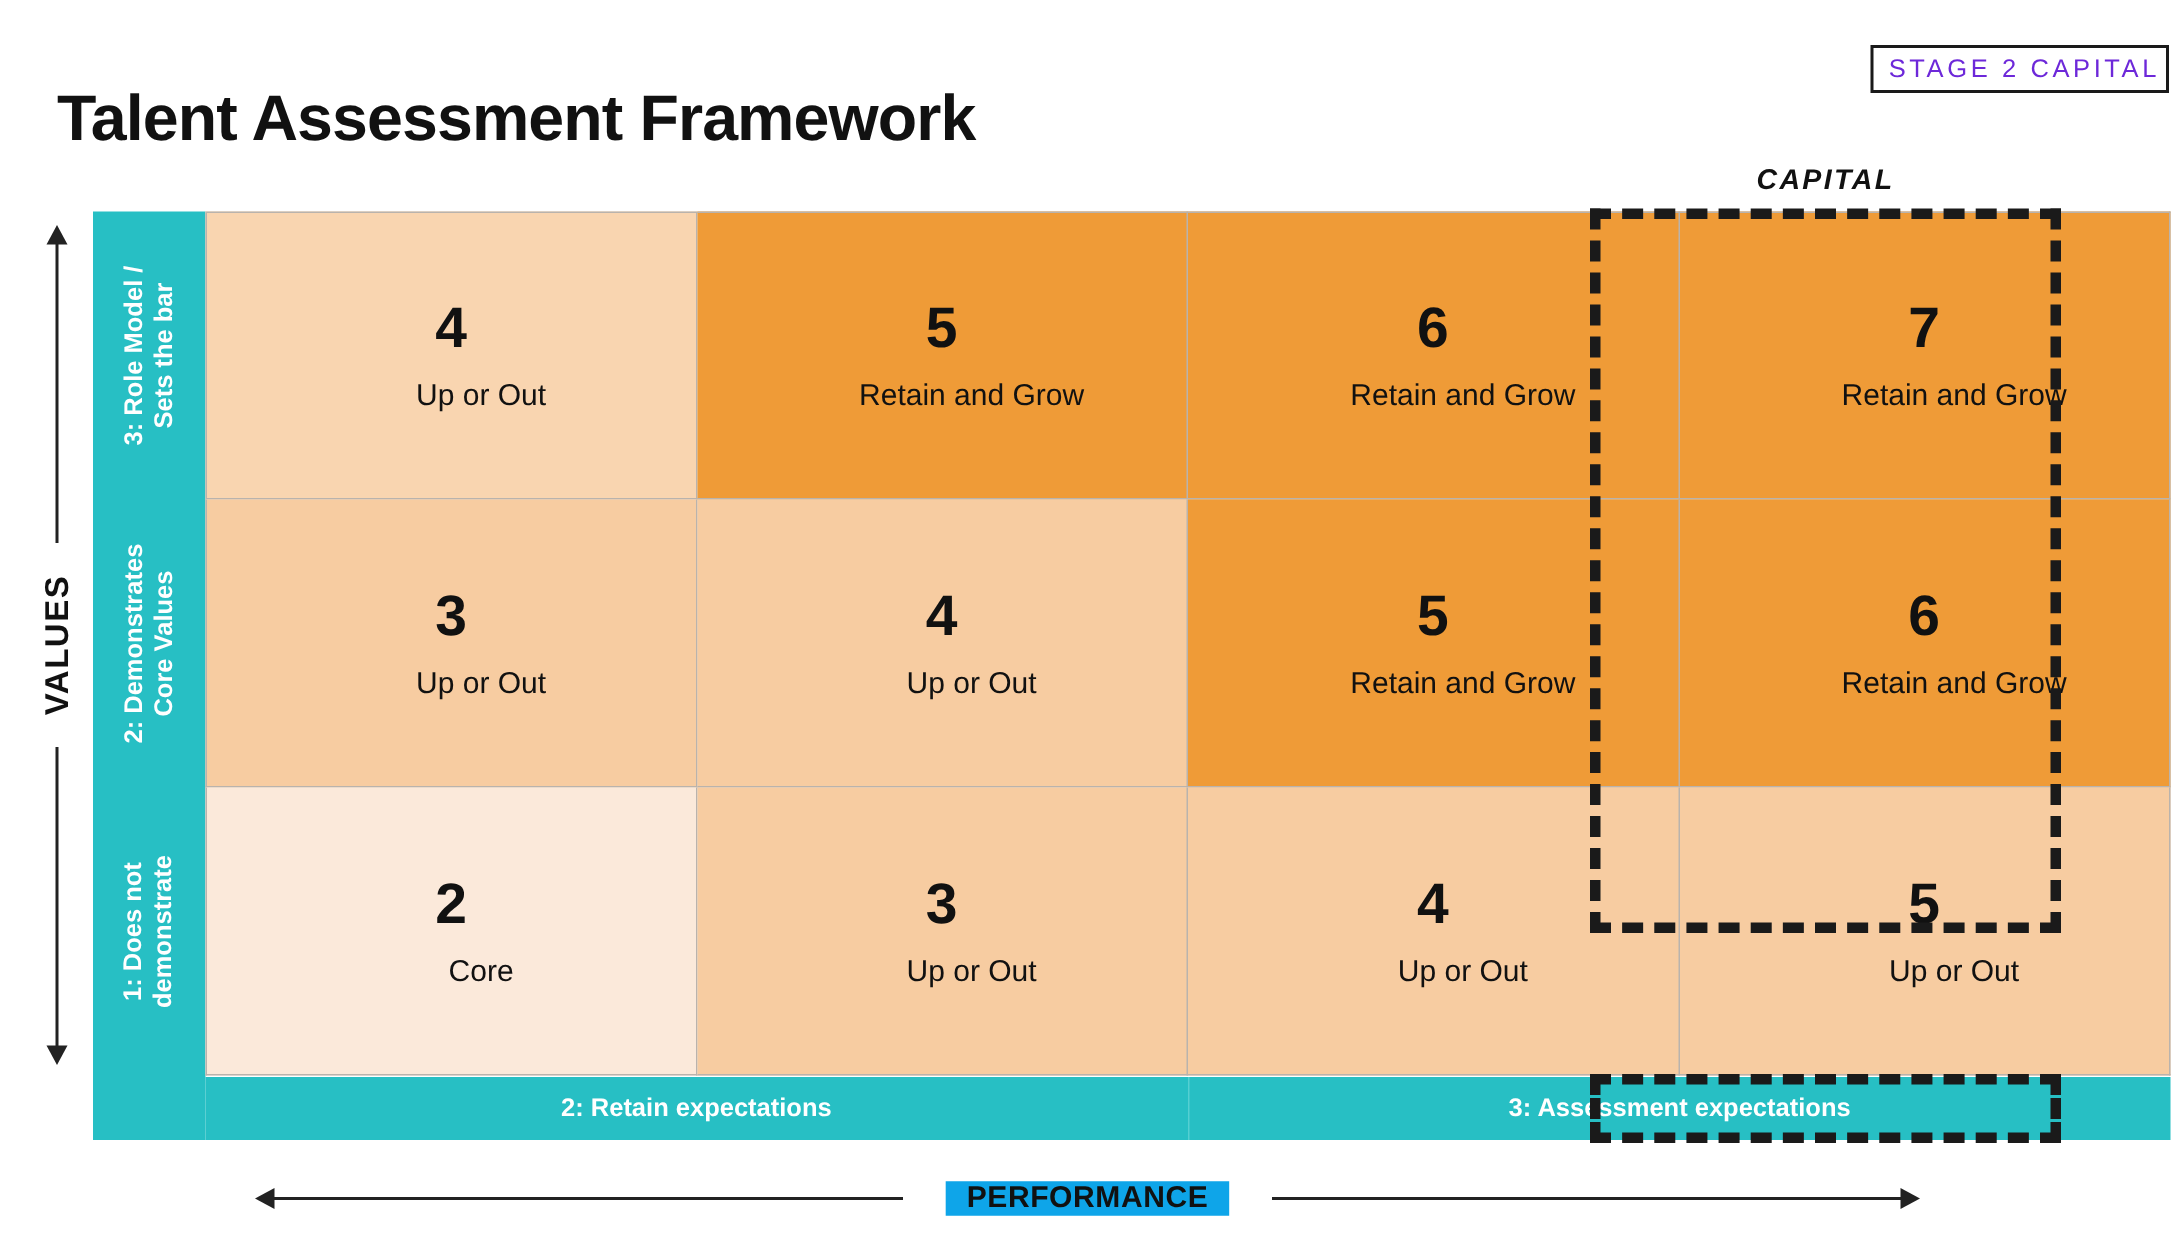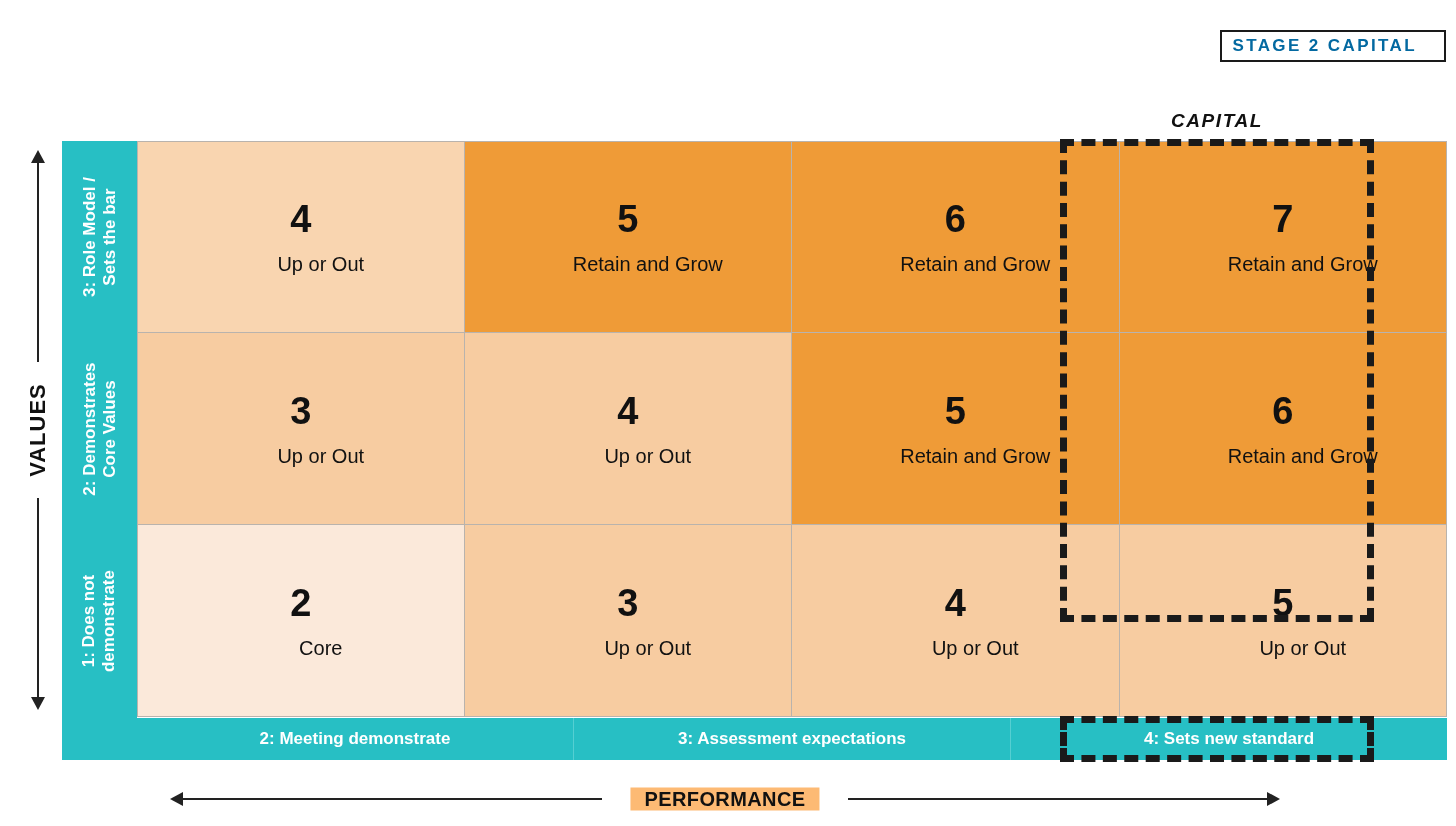--- a/index.html
+++ b/index.html
@@ -14,22 +14,22 @@
   
   .page-title {
     position: absolute; left: 38px; top: 55px;
     font-size: 43px; font-weight: 700; color: #111111;
     letter-spacing: -0.6px; white-space: nowrap;
     font-stretch: condensed;
   }
   .brand-logo {
     position: absolute; right: 10px; top: 30px;
     border: 2.5px solid #1a1a1a;
-    padding: 5px 27px 6px 10px;
-    font-size: 17px; font-weight: 700; color: #0369a1;
+    padding: 5px 4px 6px 10px;
+    font-size: 17px; font-weight: 400; color: #6d28d9;
     letter-spacing: 2.4px; white-space: nowrap;
     line-height: 1;
   }
 
   
   .optional-caption {
     position: absolute; left: 1062px; top: 110px; width: 310px;
     text-align: center; font-style: italic; font-weight: 600;
     font-size: 19px; letter-spacing: 1.6px; color: #111111;
   }
@@ -120,37 +120,38 @@
   }
   .varrow.up { top: 0; border-bottom: 13px solid #222222; }
   .varrow.down { bottom: 0; border-top: 13px solid #222222; }
 
   
   .perf-axis { position: absolute; left: 170px; top: 778px; width: 1110px; height: 42px; }
   .perf-label {
     position: absolute; left: 50%; top: 50%;
     transform: translate(-50%, -50%);
     font-size: 20px; font-weight: 700; letter-spacing: 0.4px; color: #111111;
-    white-space: nowrap; background: #fdba74; padding: 0 14px;
+    white-space: nowrap; background: #0ea5e9; padding: 0 14px;
   }
   .hline { position: absolute; top: 20px; height: 2px; background: #222222; }
   .hline.left { left: 12px; width: 420px; }
   .hline.right { right: 12px; width: 420px; }
   .harrow {
     position: absolute; top: 14px; width: 0; height: 0;
     border-top: 7px solid transparent; border-bottom: 7px solid transparent;
   }
   .harrow.lt { left: 0; border-right: 13px solid #222222; }
   .harrow.rt { right: 0; border-left: 13px solid #222222; }
 </style>
 </head>
 <body>
 
 <div id="root">
 
+  <div class="page-title">Talent Assessment Framework</div>
   <div class="brand-logo">STAGE 2 CAPITAL</div>
 
   <div class="optional-caption">CAPITAL</div>
 
   <div class="values-axis">
     <div class="varrow up"></div>
     <div class="vline upper"></div>
     <div class="values-label">VALUES</div>
     <div class="vline lower"></div>
     <div class="varrow down"></div>
@@ -221,23 +222,22 @@
         <div class="cell tone-3" style="left: 655px; top: 384px; width: 327.5px; height: 192px;">
           <div class="cell-score">4</div>
           <div class="cell-action">Up or Out</div>
         </div>
         <div class="cell tone-3" style="left: 982.5px; top: 384px; width: 327.5px; height: 192px;">
           <div class="cell-score">5</div>
           <div class="cell-action">Up or Out</div>
         </div>
       </div>
     <div class="col-head-strip" id="col-heads">
-        <div class="col-head">2: Meeting demonstrate</div>
+        <div class="col-head">2: Retain expectations</div>
         <div class="col-head">3: Assessment expectations</div>
-        <div class="col-head">4: Sets new standard</div>
       </div>
   </div>
 
   <div class="optional-box"></div>
   <div class="optional-box-lower"></div>
 
   <div class="perf-axis">
     <div class="harrow lt"></div>
     <div class="hline left"></div>
     <div class="perf-label">PERFORMANCE</div>

